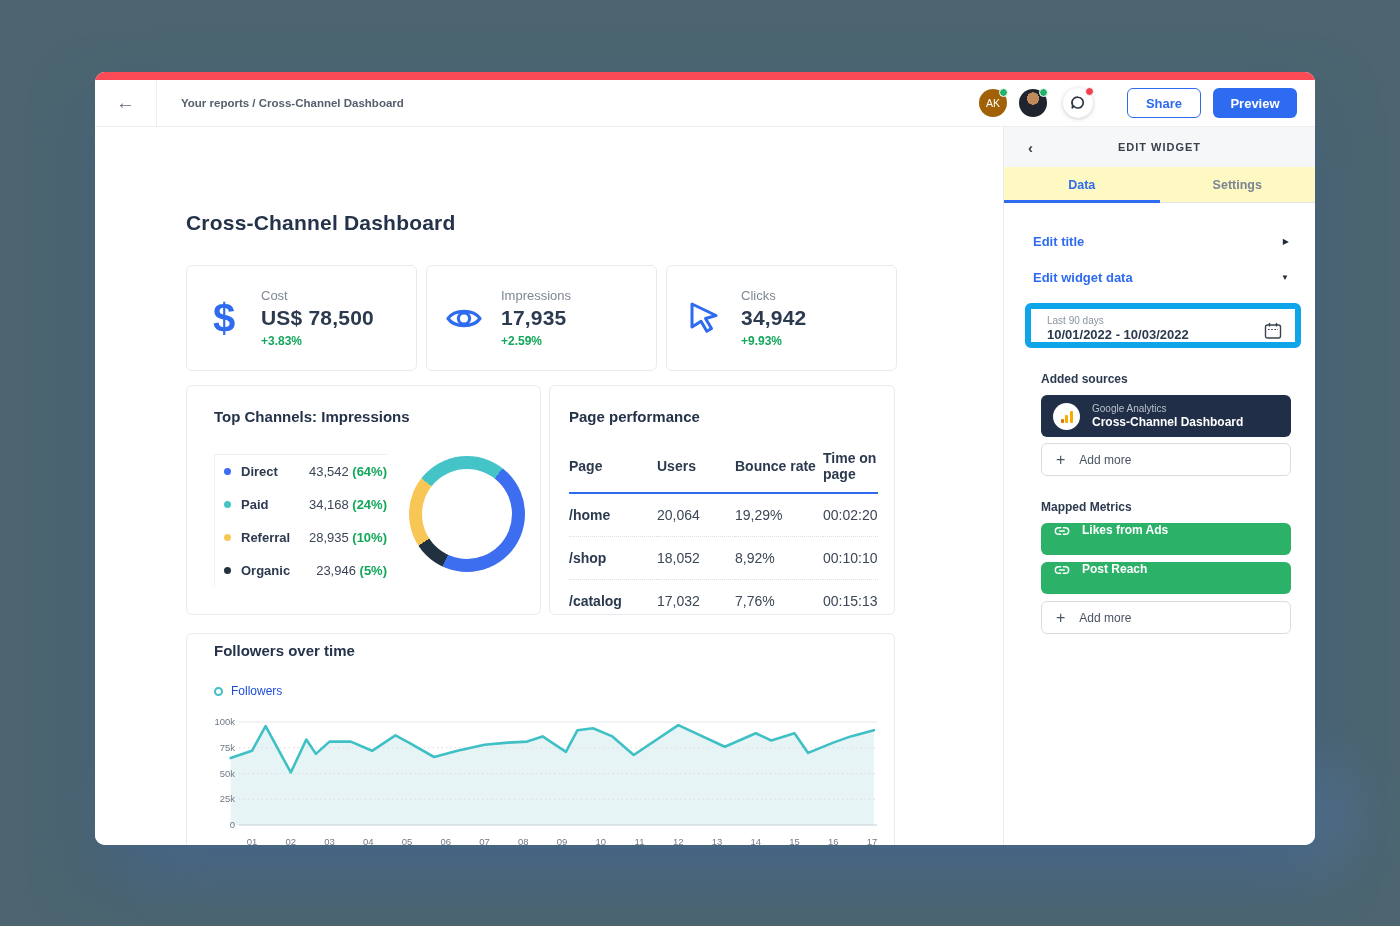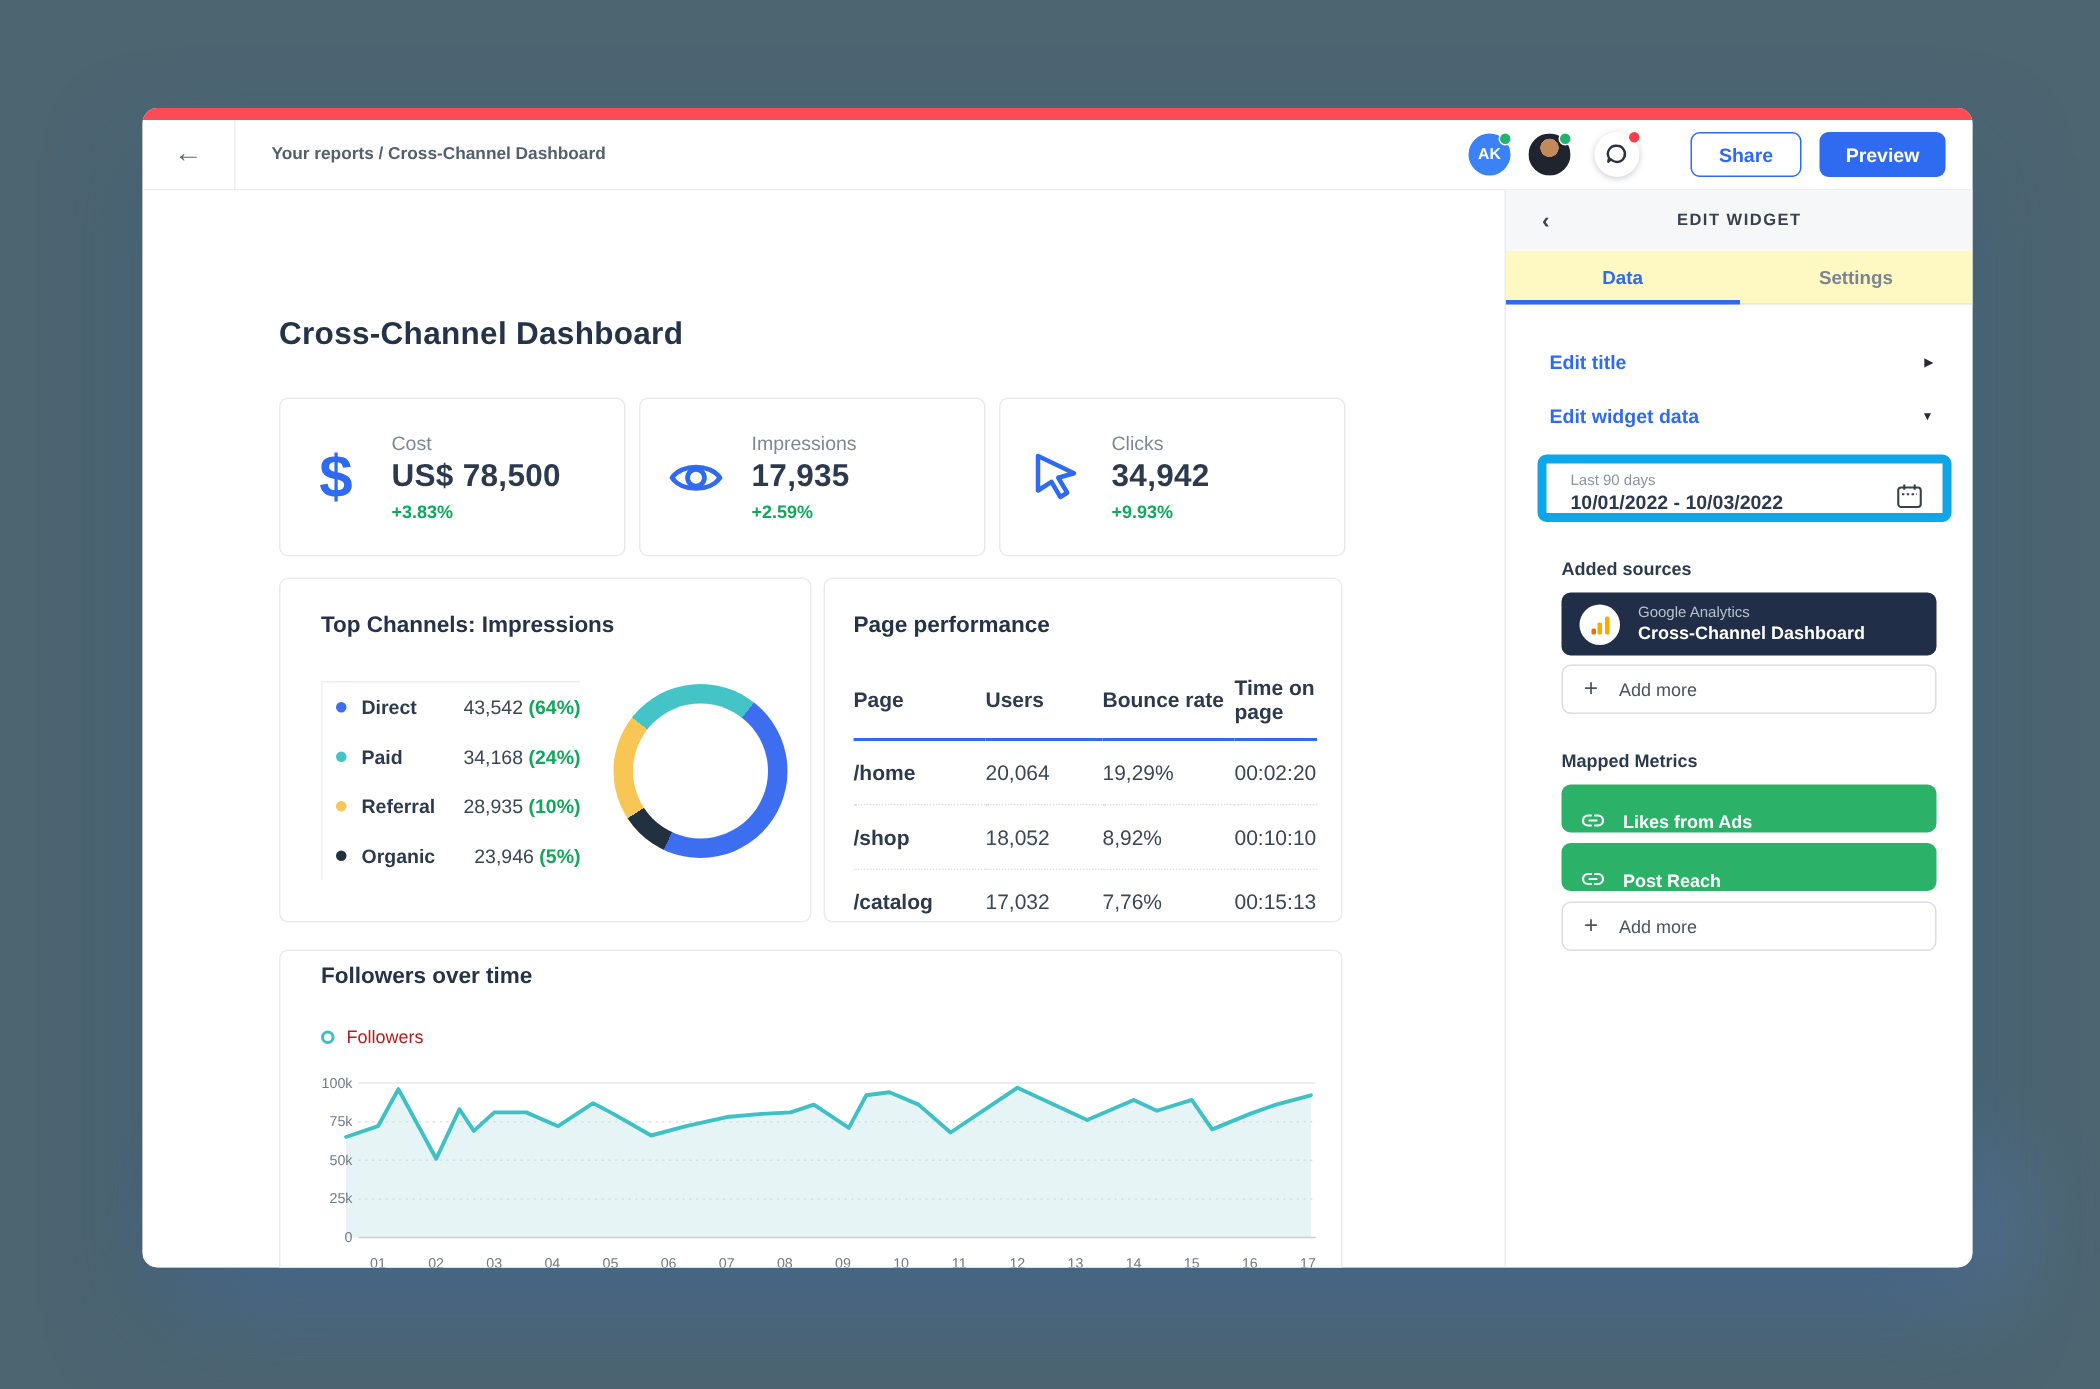--- a/index.html
+++ b/index.html
@@ -21,21 +21,21 @@
   }
   .redstrip { position:absolute; left:0; top:0; width:100%; height:8px; background:#fb4b57; }
 
   
   .topbar { position:absolute; left:0; top:8px; width:100%; height:47px; background:#fff; border-bottom:1px solid #eceef1; }
   .back-sect { position:absolute; left:0; top:0; width:62px; height:100%; border-right:1px solid #eceef1; display:flex; align-items:center; justify-content:center; cursor:pointer; }
   .back-arrow { font-size:19px; color:#5c6676; }
   .breadcrumb { position:absolute; left:86px; top:0; height:100%; display:flex; align-items:center; font-size:11.5px; font-weight:600; color:#55606e; }
   .tb-right { position:absolute; right:18px; top:0; height:100%; display:flex; align-items:center; gap:12px; }
   .avatar { position:relative; width:28px; height:28px; border-radius:50%; cursor:pointer; }
-  .avatar.ak { background:#3b82f6; color:#fff; font-size:10.5px; font-weight:bold; display:flex; align-items:center; justify-content:center; }
+  .avatar.ak { background:#a16207; color:#fff; font-size:10.5px; font-weight:normal; display:flex; align-items:center; justify-content:center; }
   .avatar.photo { background:radial-gradient(circle at 50% 34%, #c08a5a 0 26%, #20242e 27%),linear-gradient(180deg,#49c3c7 0%,#20242e 70%); }
   .presence { position:absolute; right:-1px; top:-1px; width:9px; height:9px; border-radius:50%; border:1.5px solid #fff; background:#24b36b; }
   .presence.red { background:#f4404d; }
   .chat-wrap { position:relative; width:30px; height:30px; border-radius:50%; background:#fff; box-shadow:0 1px 4px rgba(40,50,70,.25); display:flex; align-items:center; justify-content:center; cursor:pointer; margin-left:4px; }
   .btn { height:30px; border-radius:6px; font-size:13px; font-weight:600; display:flex; align-items:center; justify-content:center; cursor:pointer; }
   .btn.share { width:74px; border:1px solid #2e6bf0; color:#2e6bf0; background:#fff; margin-left:22px; }
   .btn.preview { width:84px; background:#2e6bf0; color:#fff; }
 
   
   .main { position:absolute; left:0; top:55px; width:908px; height:718px; background:#fff; }
@@ -65,21 +65,21 @@
   .donut::after { content:""; position:absolute; left:13px; top:13px; width:90px; height:90px; border-radius:50%; background:#fff; }
 
   .pp-table { position:absolute; left:19px; top:56px; width:309px; border-collapse:collapse; font-size:14px; }
   .pp-table th { text-align:left; font-weight:bold; color:#2c3a4f; padding:8px 0 10px; border-bottom:2px solid #2e6bf0; }
   .pp-table td { color:#3c4656; padding:13px 0; border-bottom:1px dotted #dde1e6; }
   .pp-table tr:last-child td { border-bottom:none; }
   .pp-table td:first-child { font-weight:bold; color:#2c3a4f; }
 
   .fl-legend { position:absolute; left:27px; top:50px; display:flex; align-items:center; gap:8px; }
   .fl-ring { width:9px; height:9px; border-radius:50%; border:2px solid #3fc0c5; }
-  .fl-label { font-size:12px; color:#b91c1c; }
+  .fl-label { font-size:12px; color:#1d4ed8; }
   #followers-chart { position:absolute; left:10px; top:78px; }
 
   
   .panel { position:absolute; left:908px; top:55px; width:312px; height:718px; background:#fff; border-left:1px solid #e9ebee; }
   .panel-head { height:40px; background:#f6f7f8; display:flex; align-items:center; justify-content:center; position:relative; }
   .panel-back { position:absolute; left:24px; top:0; height:100%; display:flex; align-items:center; font-size:15px; font-weight:bold; color:#39414d; cursor:pointer; }
   .panel-title { font-size:11px; font-weight:bold; letter-spacing:1px; color:#39414d; }
   .tabs { height:36px; display:flex; background:#fef9c3; border-bottom:1px solid #e2e5e9; }
   .tab { flex:1; display:flex; align-items:center; justify-content:center; font-size:12.5px; font-weight:bold; color:#7b8492; cursor:pointer; position:relative; }
   .tab.active { color:#2e6bf0; }
@@ -95,21 +95,21 @@
   .sect-label { font-size:12px; font-weight:bold; color:#2c3a4f; margin:24px 0 9px 37px; }
   .src-card { margin:0 24px 0 37px; height:42px; background:#202e47; border-radius:6px; display:flex; align-items:center; padding:10px 12px; cursor:pointer; }
   .src-circle { width:27px; height:27px; border-radius:50%; background:#fff; display:flex; align-items:flex-end; justify-content:center; gap:1.5px; padding-bottom:7px; }
   .src-circle i { display:block; width:3px; border-radius:1px; }
   .src-texts { margin-left:12px; }
   .src-provider { font-size:10px; color:#b9c0cc; }
   .src-name { font-size:12px; font-weight:bold; color:#fff; margin-top:1px; }
   .addmore { margin:6px 24px 0 37px; height:33px; border:1px solid #d9dde3; border-radius:6px; background:#fff; display:flex; align-items:center; padding:0 14px; cursor:pointer; }
   .addmore .plus { font-size:16px; color:#4a5362; margin-right:14px; font-weight:400; }
   .addmore .lbl { font-size:12px; color:#4a5362; }
-  .metric-chip { margin:4px 24px 7px 37px; height:32px; background:#2cb169; border-radius:6px; display:flex; align-items:flex-end; padding:0 13px; cursor:pointer; }
+  .metric-chip { margin:4px 24px 7px 37px; height:32px; background:#2cb169; border-radius:6px; display:flex; align-items:flex-start; padding:0 13px; cursor:pointer; }
   .metric-chip .lbl { font-size:12px; font-weight:bold; color:#fff; margin-left:12px; }
 
   svg text { font-family:"Liberation Sans", sans-serif; }
 </style>
 </head>
 <body>
 
 <div class="glow"></div>
 
 <div class="window">

